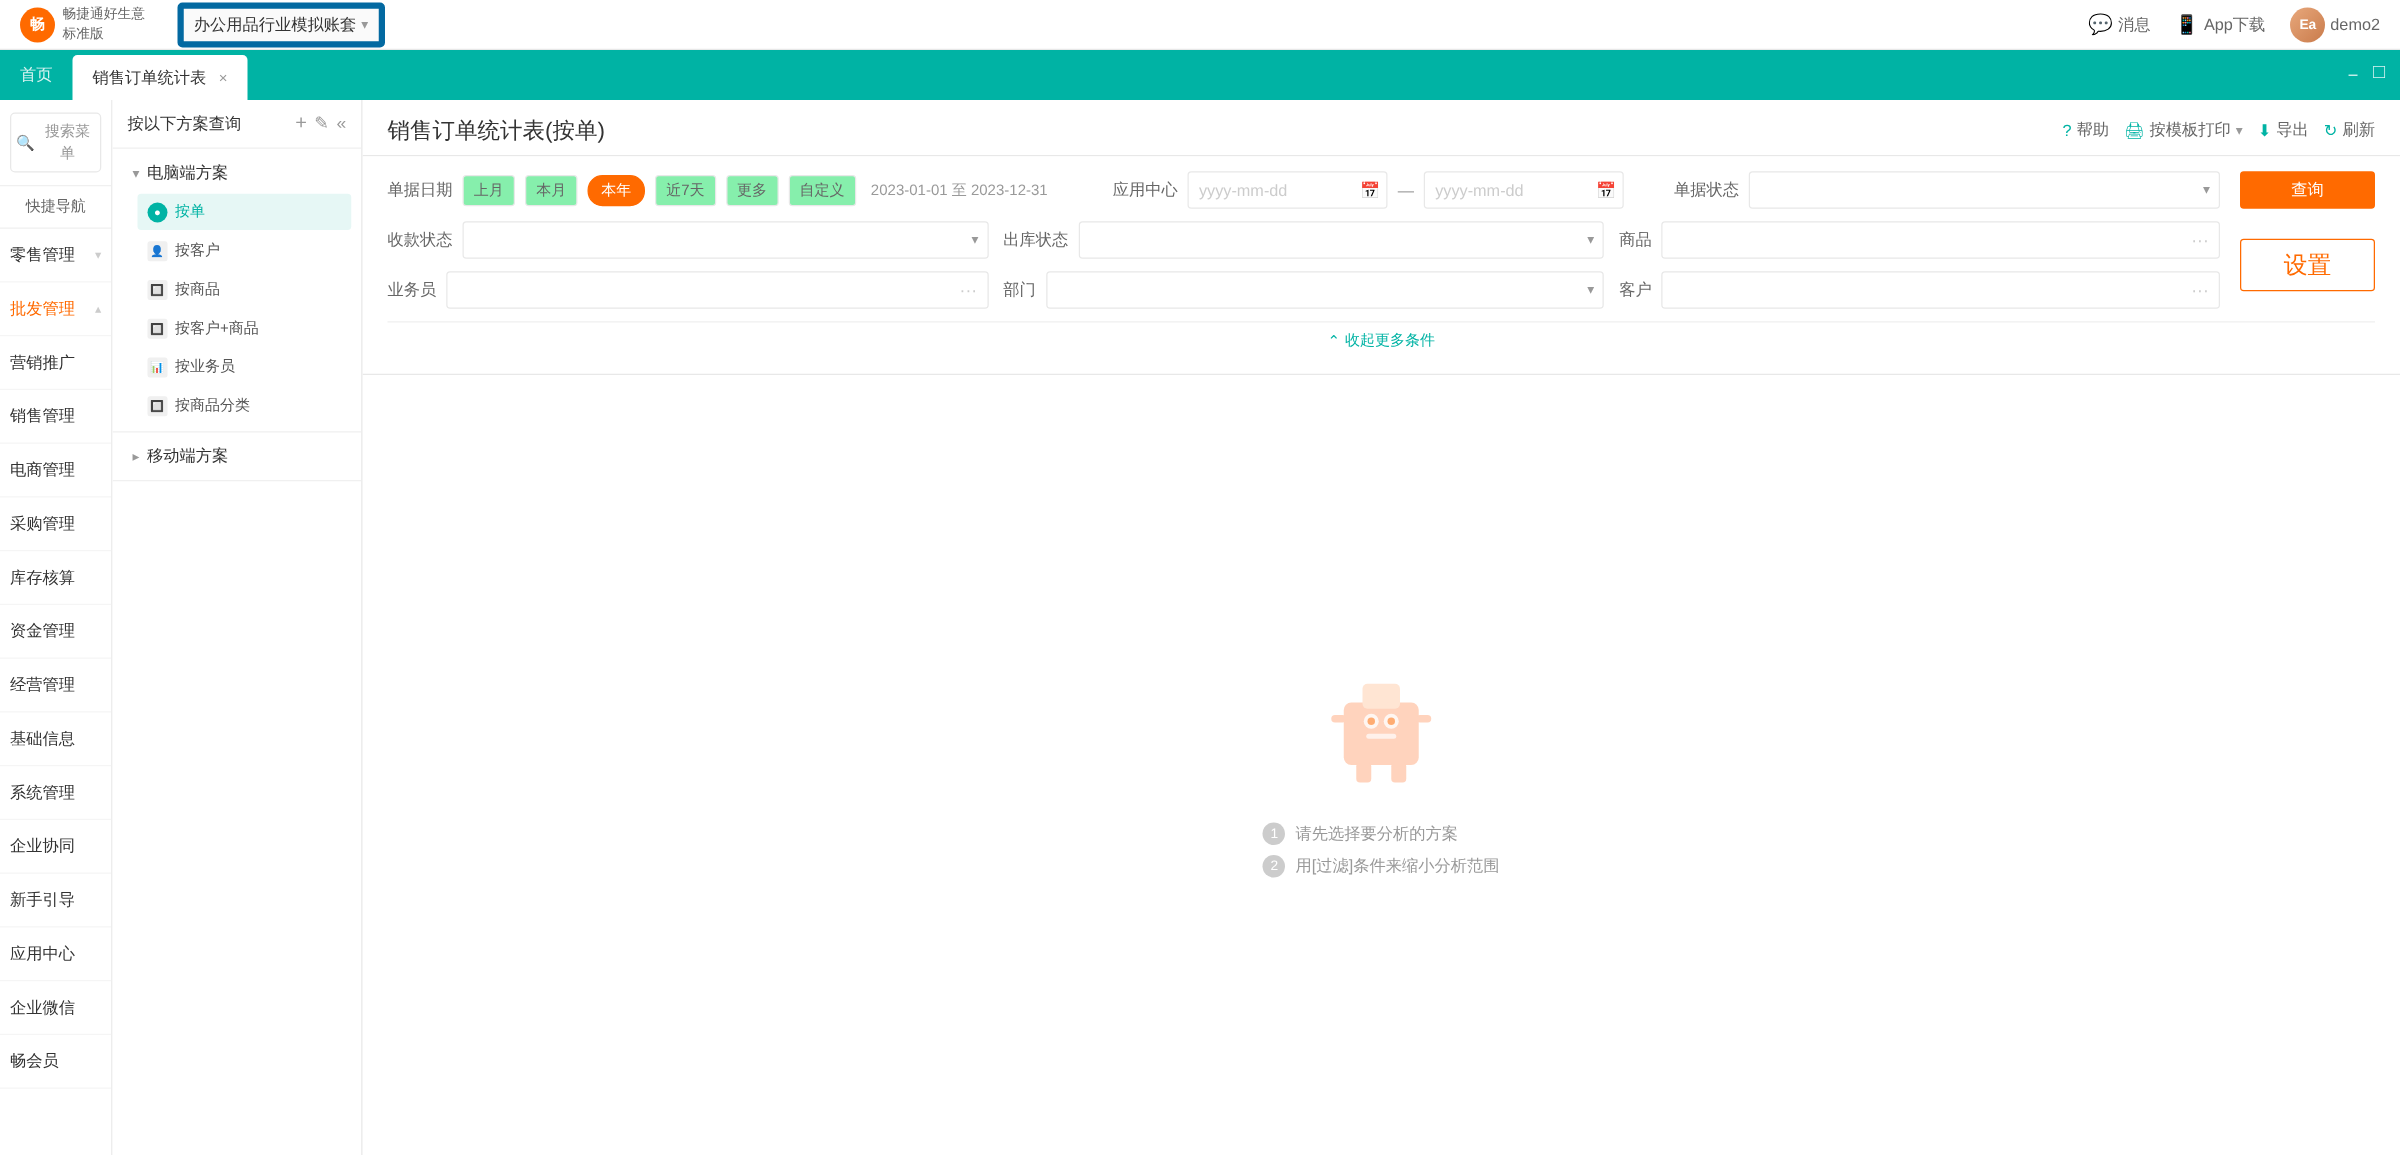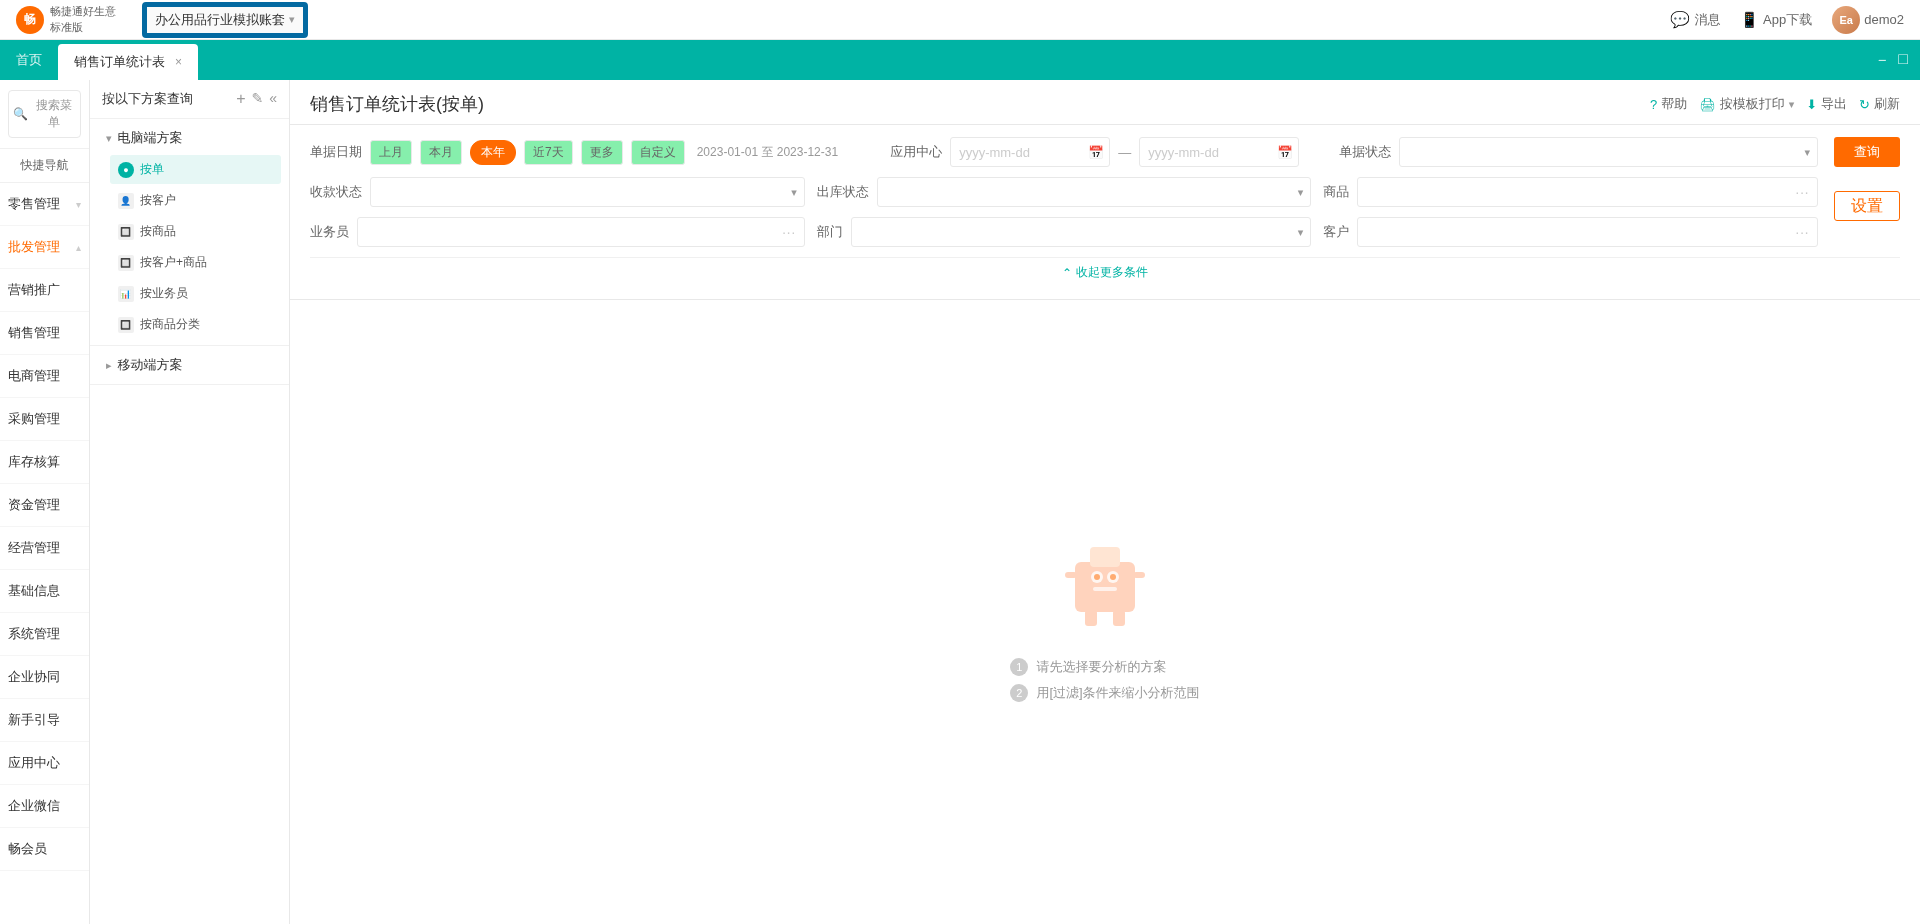--- a/index.html
+++ b/index.html
@@ -60,21 +60,21 @@
     
     .filter-area { background: #fff; padding: 12px 20px; border-bottom: 1px solid #e8e8e8; flex-shrink: 0; }
     .date-btn { padding: 3px 8px; border: 1px solid #e8e8e8; border-radius: 3px; background: #86efac; color: #666; font-size: 12px; cursor: pointer; }
     .date-btn.active { background: #ff6a00; color: #fff; border-color: #ff6a00; border-radius: 12px; padding: 3px 10px; }
     .date-input { height: 30px; border: 1px solid #e8e8e8; border-radius: 3px; padding: 0 28px 0 8px; font-size: 13px; color: #333; width: 160px; }
     .date-input::placeholder { color: #ccc; }
     .date-input-wrapper { position: relative; display: inline-flex; align-items: center; }
     .date-input-wrapper .cal-icon { position: absolute; right: 6px; color: #ff6a00; font-size: 13px; cursor: pointer; }
     .date-separator { color: #999; }
     .query-btn { height: 30px; padding: 0 20px; background: #ff6a00; color: #fff; border: none; border-radius: 3px; font-size: 13px; cursor: pointer; }
-    .settings-btn { height: 30px; padding: 0 16px; background: #fff; color: #ff6a00; border: 1px solid #ff6a00; border-radius: 3px; font-size: 16px; cursor: pointer; }
+    .settings-btn { height: 42px; padding: 0 34px; background: #fff; color: #ff6a00; border: 1px solid #ff6a00; border-radius: 3px; font-size: 19px; cursor: pointer; }
     .collapse-bar { display: flex; justify-content: center; padding: 6px; cursor: pointer; color: #00b3a4; font-size: 12px; gap: 4px; align-items: center; background: #fff; border-top: 1px solid #f0f0f0; }
 
     
     .empty-state { flex: 1; display: flex; flex-direction: column; align-items: center; justify-content: center; background: #fff; gap: 16px; }
     .empty-hints { display: flex; flex-direction: column; gap: 8px; }
     .empty-hint { display: flex; align-items: center; gap: 8px; color: #999; font-size: 13px; }
     .hint-num { width: 18px; height: 18px; border-radius: 50%; background: #ccc; color: #fff; font-size: 11px; display: flex; align-items: center; justify-content: center; flex-shrink: 0; }
     .wide-select { min-width: 280px; height: 30px; border: 1px solid #e8e8e8; border-radius: 3px; padding: 0 28px 0 8px; font-size: 13px; appearance: none; background: #fff; cursor: pointer; }
 
     .select-container { position: relative; display: inline-block; }

